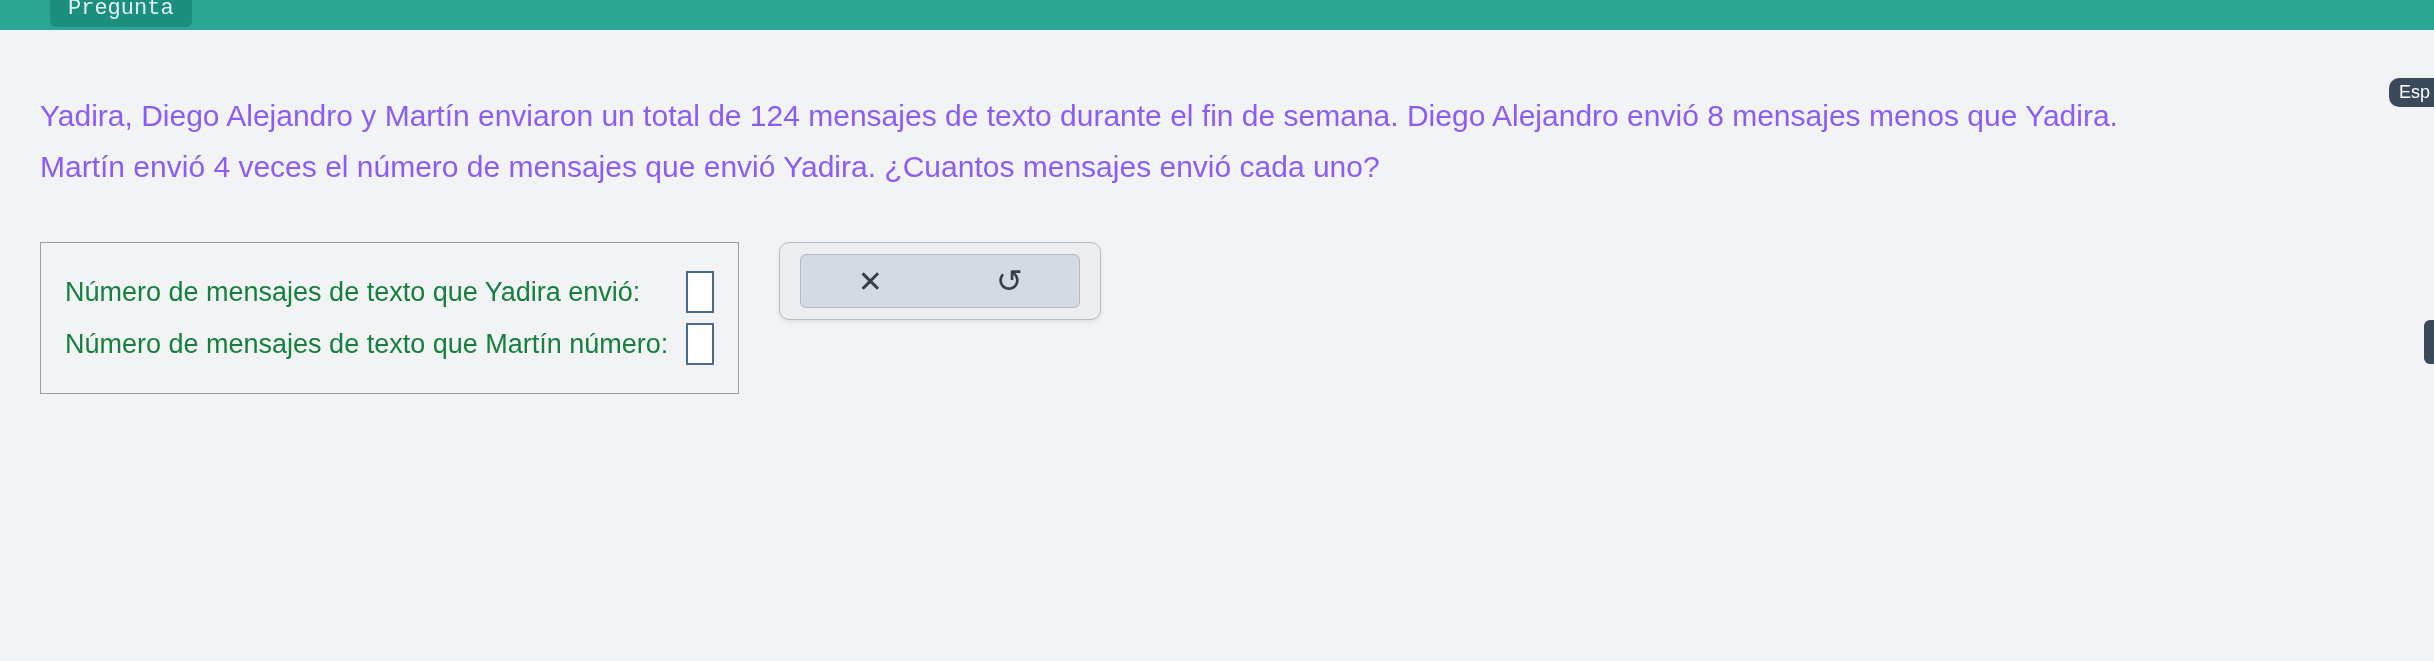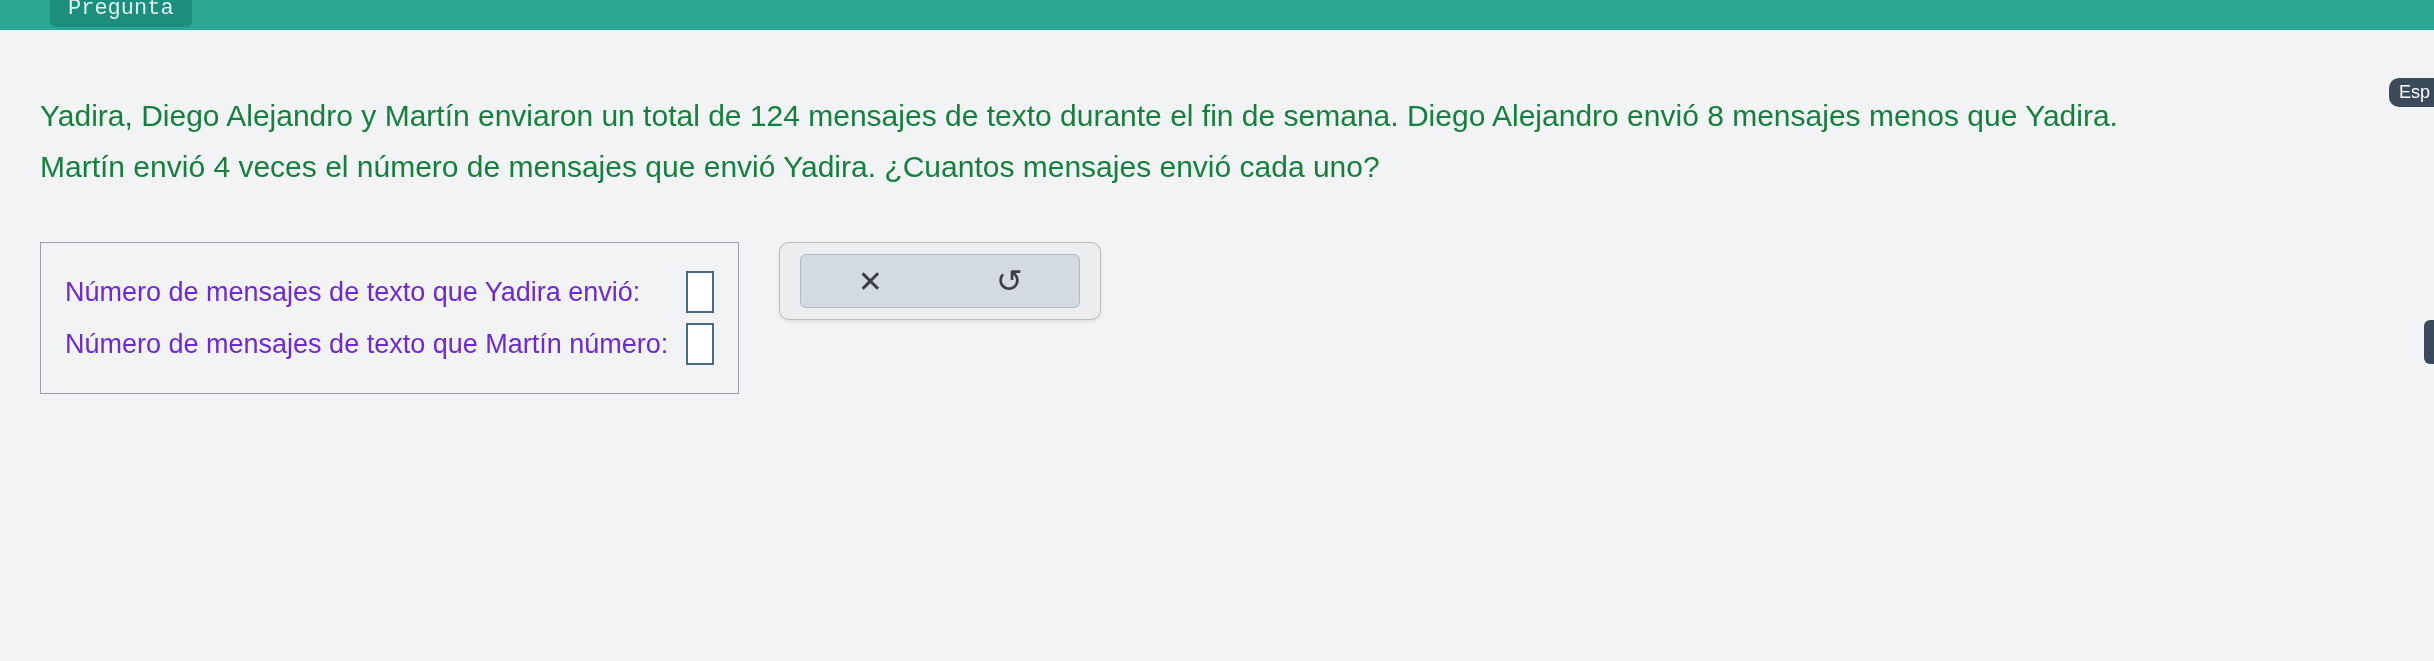--- a/index.html
+++ b/index.html
@@ -31,21 +31,21 @@
   }
   .content-card {
     background: #f2f3f5;
     margin: 0;
     padding: 60px 40px 80px 40px;
     min-height: 631px;
     position: relative;
   }
   .problem-text {
     font-size: 30px;
-    color: #15803d;
+    color: #8b5cf6;
     line-height: 1.7;
     margin-bottom: 50px;
   }
   .answer-row-wrap {
     display: flex;
     align-items: flex-start;
     gap: 40px;
   }
   .answer-box {
     border: 1px solid #9aa0a6;
@@ -55,21 +55,21 @@
   }
   .answer-line {
     display: flex;
     align-items: center;
     justify-content: space-between;
     gap: 18px;
     margin: 10px 0;
   }
   .answer-label {
     font-size: 27px;
-    color: #6d28d9;
+    color: #15803d;
     white-space: nowrap;
   }
   .answer-input {
     width: 28px;
     height: 42px;
     border: 2px solid #4a6a8a;
     background: #fff;
     font-size: 24px;
     text-align: center;
   }

